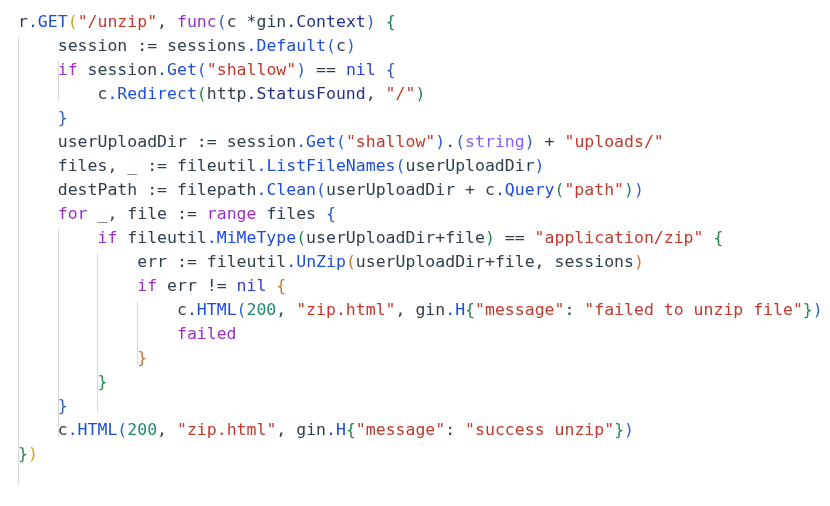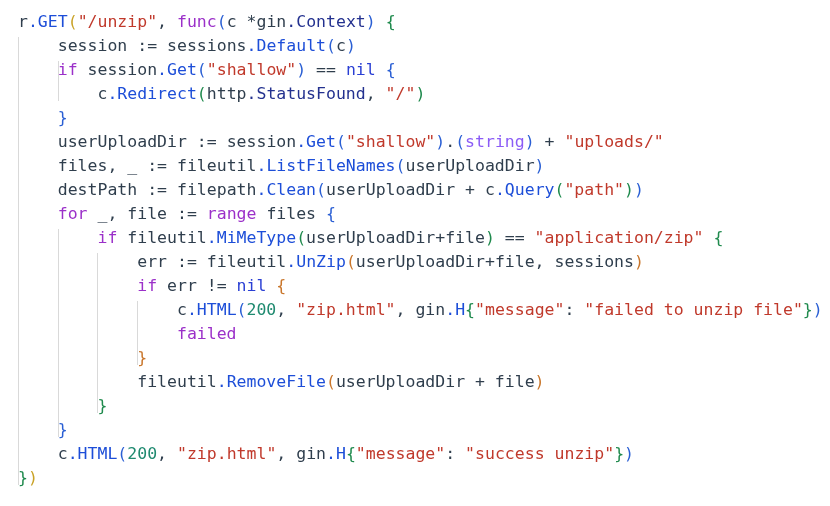--- a/index.html
+++ b/index.html
@@ -95,20 +95,19 @@
       <div class="code-line"><span>    </span><span class="t-plain">userUploadDir </span><span class="t-plain">:= </span><span class="t-plain">session</span><span class="t-fn">.Get</span><span class="b2">(</span><span class="t-str">"shallow"</span><span class="b2">)</span><span class="t-plain">.</span><span class="b2">(</span><span class="t-type">string</span><span class="b2">)</span><span class="t-plain"> + </span><span class="t-str">"uploads/"</span></div>
       <div class="code-line"><span>    </span><span class="t-plain">files, _ </span><span class="t-plain">:= </span><span class="t-plain">fileutil</span><span class="t-fn">.ListFileNames</span><span class="b2">(</span><span class="t-plain">userUploadDir</span><span class="b2">)</span></div>
       <div class="code-line"><span>    </span><span class="t-plain">destPath </span><span class="t-plain">:= </span><span class="t-plain">filepath</span><span class="t-fn">.Clean</span><span class="b2">(</span><span class="t-plain">userUploadDir + </span><span class="t-plain">c</span><span class="t-fn">.Query</span><span class="b3">(</span><span class="t-str">"path"</span><span class="b3">)</span><span class="b2">)</span></div>
       <div class="code-line"><span>    </span><span class="t-kw">for</span><span class="t-plain"> _, file </span><span class="t-plain">:= </span><span class="t-kw">range</span><span class="t-plain"> files </span><span class="b2">{</span></div>
       <div class="code-line"><span>        </span><span class="t-kw">if</span><span class="t-plain"> fileutil</span><span class="t-fn">.MiMeType</span><span class="b3">(</span><span class="t-plain">userUploadDir+file</span><span class="b3">)</span><span class="t-plain"> == </span><span class="t-str">"application/zip"</span><span class="t-plain"> </span><span class="b3">{</span></div>
       <div class="code-line"><span>            </span><span class="t-plain">err </span><span class="t-plain">:= </span><span class="t-plain">fileutil</span><span class="t-fn">.UnZip</span><span class="b4">(</span><span class="t-plain">userUploadDir+file, sessions</span><span class="b4">)</span></div>
       <div class="code-line"><span>            </span><span class="t-kw">if</span><span class="t-plain"> err != </span><span class="t-const">nil</span><span class="t-plain"> </span><span class="b4">{</span></div>
       <div class="code-line"><span>                </span><span class="t-plain">c</span><span class="t-fn">.HTML</span><span class="b2">(</span><span class="t-num">200</span><span class="t-plain">, </span><span class="t-str">"zip.html"</span><span class="t-plain">, </span><span class="t-plain">gin</span><span class="t-fn">.H</span><span class="b3">{</span><span class="t-str">"message"</span><span class="t-plain">: </span><span class="t-str">"failed to unzip file"</span><span class="b3">}</span><span class="b2">)</span></div>
       <div class="code-line"><span>                </span><span class="t-kw">failed</span></div>
       <div class="code-line"><span>            </span><span class="b4">}</span></div>
-      <div class="code-line"><span>            </span><span class="t-plain">fileutil</span><span class="t-fn">.RemoveFile</span><span class="b4">(</span><span class="t-plain">userUploadDir + file</span><span class="b4">)</span></div>
       <div class="code-line"><span>        </span><span class="b3">}</span></div>
       <div class="code-line"><span>    </span><span class="b2">}</span></div>
       <div class="code-line"><span>    </span><span class="t-plain">c</span><span class="t-fn">.HTML</span><span class="b2">(</span><span class="t-num">200</span><span class="t-plain">, </span><span class="t-str">"zip.html"</span><span class="t-plain">, </span><span class="t-plain">gin</span><span class="t-fn">.H</span><span class="b3">{</span><span class="t-str">"message"</span><span class="t-plain">: </span><span class="t-str">"success unzip"</span><span class="b3">}</span><span class="b2">)</span></div>
       <div class="code-line"><span></span><span class="b3">}</span><span class="b1">)</span></div>
     </div>
 
 </div>
 
 </body></html>

